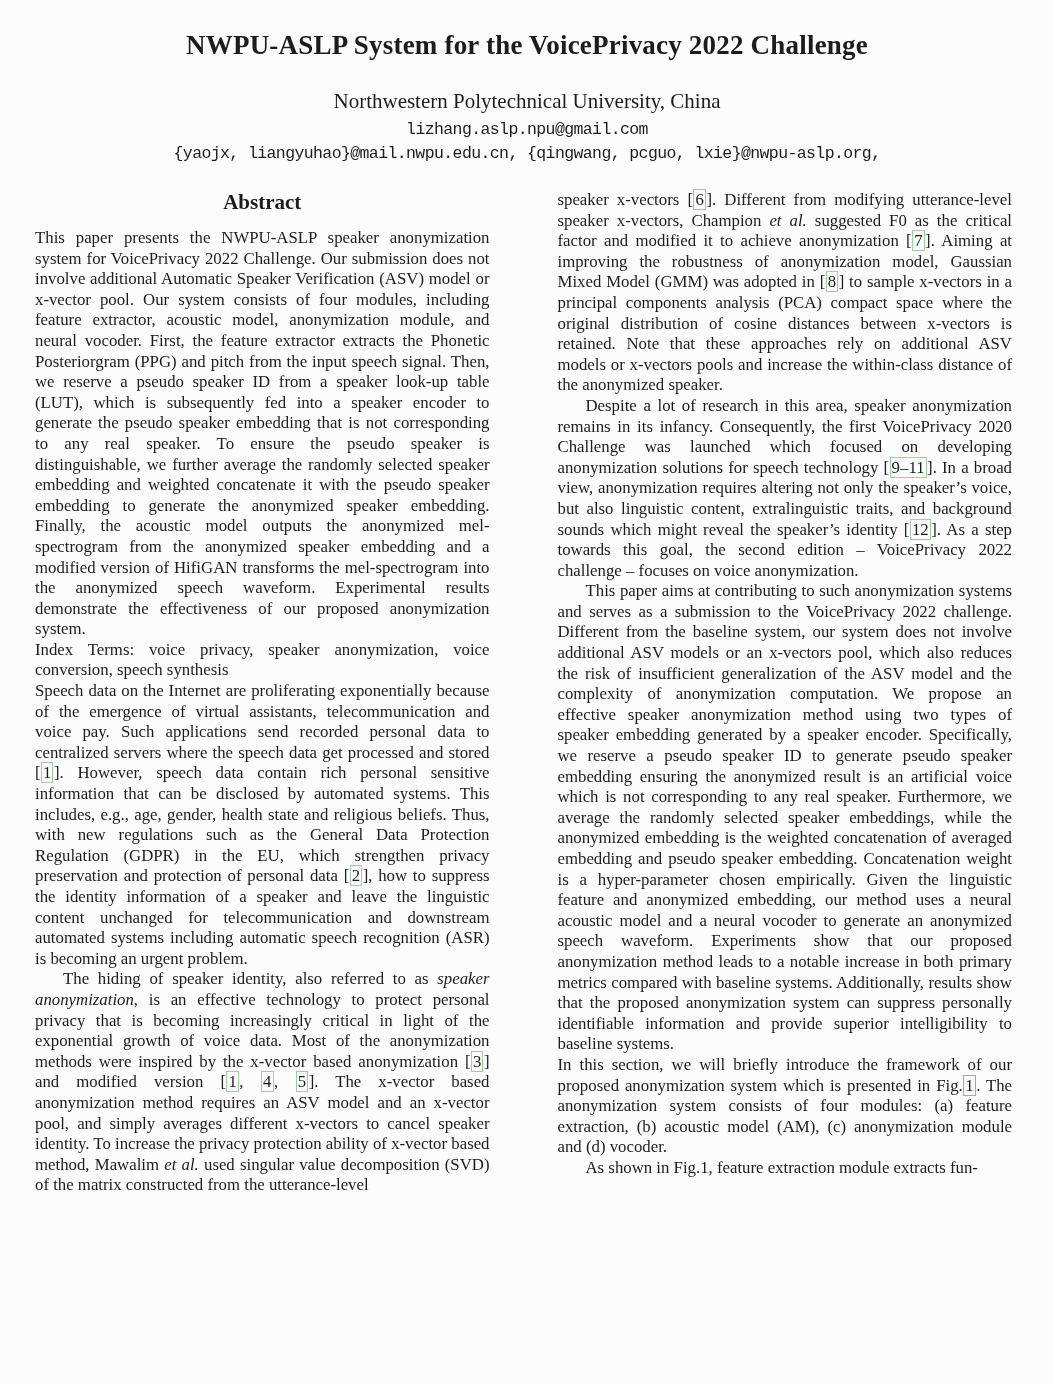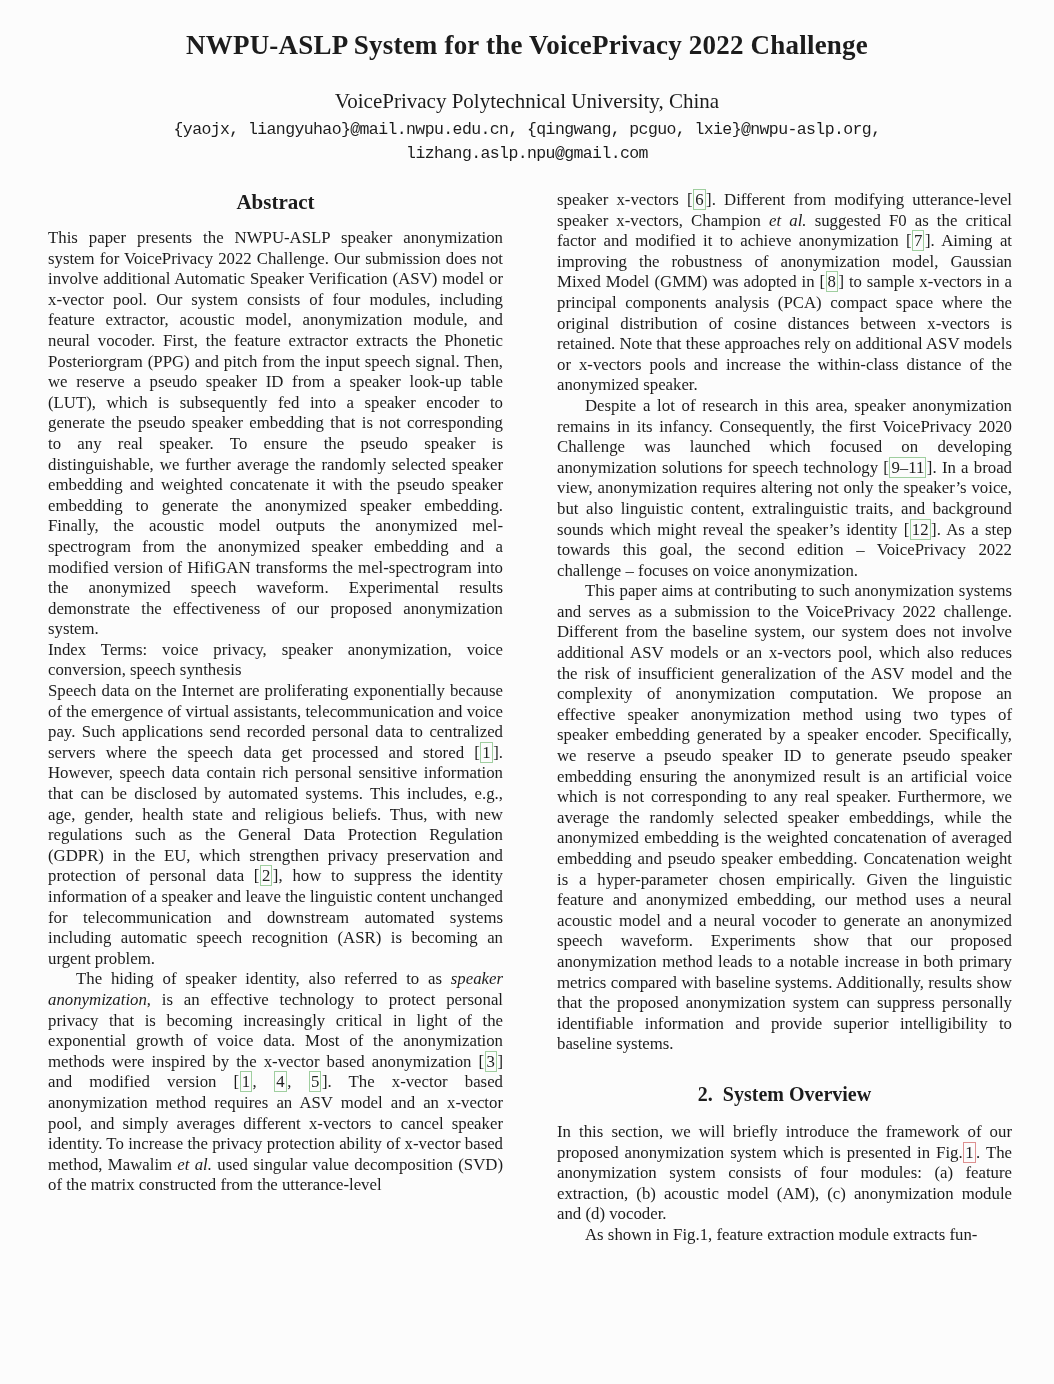--- a/index.html
+++ b/index.html
@@ -42,23 +42,23 @@
     margin-top: 2px;
     font-size: 16.5px;
     line-height: 24px;
     font-family: "Liberation Mono", "DejaVu Sans Mono", monospace;
     letter-spacing: -0.6px;
     text-align: center;
   }
   .columns {
     display: flex;
     margin-top: 24px;
-    padding-left: 48px;
+    padding-left: 35px;
     padding-right: 42px;
-    gap: 54px;
+    gap: 68px;
   }
   .col {
     width: 455px;
     font-size: 16.8px;
     line-height: 20.6px;
     text-align: justify;
     hyphens: auto;
     -webkit-hyphens: auto;
   }
   .para { margin: 0; }
@@ -89,36 +89,35 @@
   }
   i { font-style: italic; }
   b { font-weight: 400; }
 </style>
 </head>
 <body>
 
 <div class="page">
   <div class="title">NWPU-ASLP System for the VoicePrivacy 2022 Challenge</div>
   <div class="affil">
-    <div>VoicePrivacy Polytechnical University, China</div>
+    <div>Northwestern Polytechnical University, China</div>
   </div>
   <div class="emails">
+    <div>lizhang.aslp.npu@gmail.com</div>
     <div>{yaojx, liangyuhao}@mail.nwpu.edu.cn, {qingwang, pcguo, lxie}@nwpu-aslp.org,</div>
-    <div>lizhang.aslp.npu@gmail.com</div>
   </div>
   <div class="columns">
     <div class="col" id="left-col">
         <div class="heading abstract">Abstract</div>
         <p class="para">This paper presents the NWPU-ASLP speaker anonymization system for VoicePrivacy 2022 Challenge. Our submission does not involve additional Automatic Speaker Verification (ASV) model or x-vector pool. Our system consists of four modules, including feature extractor, acoustic model, anonymization module, and neural vocoder. First, the feature extractor extracts the Phonetic Posteriorgram (PPG) and pitch from the input speech signal. Then, we reserve a pseudo speaker ID from a speaker look-up table (LUT), which is subsequently fed into a speaker encoder to generate the pseudo speaker embedding that is not corresponding to any real speaker. To ensure the pseudo speaker is distinguishable, we further average the randomly selected speaker embedding and weighted concatenate it with the pseudo speaker embedding to generate the anonymized speaker embedding. Finally, the acoustic model outputs the anonymized mel-spectrogram from the anonymized speaker embedding and a modified version of HifiGAN transforms the mel-spectrogram into the anonymized speech waveform. Experimental results demonstrate the effectiveness of our proposed anonymization system.</p>
         <p class="para"><b>Index Terms</b>: voice privacy, speaker anonymization, voice conversion, speech synthesis</p>
         <p class="para">Speech data on the Internet are proliferating exponentially because of the emergence of virtual assistants, telecommunication and voice pay. Such applications send recorded personal data to centralized servers where the speech data get processed and stored [<span class="cite-box" style="border-color: rgb(159, 206, 159);">1</span>]. However, speech data contain rich personal sensitive information that can be disclosed by automated systems. This includes, e.g., age, gender, health state and religious beliefs. Thus, with new regulations such as the General Data Protection Regulation (GDPR) in the EU, which strengthen privacy preservation and protection of personal data [<span class="cite-box" style="border-color: rgb(159, 206, 159);">2</span>], how to suppress the identity information of a speaker and leave the linguistic content unchanged for telecommunication and downstream automated systems including automatic speech recognition (ASR) is becoming an urgent problem.</p>
         <p class="para indent">The hiding of speaker identity, also referred to as <i>speaker anonymization</i>, is an effective technology to protect personal privacy that is becoming increasingly critical in light of the exponential growth of voice data. Most of the anonymization methods were inspired by the x-vector based anonymization [<span class="cite-box" style="border-color: rgb(159, 206, 159);">3</span>] and modified version [<span class="cite-box" style="border-color: rgb(159, 206, 159);">1</span>, <span class="cite-box" style="border-color: rgb(159, 206, 159);">4</span>, <span class="cite-box" style="border-color: rgb(159, 206, 159);">5</span>]. The x-vector based anonymization method requires an ASV model and an x-vector pool, and simply averages different x-vectors to cancel speaker identity. To increase the privacy protection ability of x-vector based method, Mawalim <i>et al.</i> used singular value decomposition (SVD) of the matrix constructed from the utterance-level</p>
       </div>
     <div class="col" id="right-col">
         <p class="para">speaker x-vectors [<span class="cite-box" style="border-color: rgb(159, 206, 159);">6</span>]. Different from modifying utterance-level speaker x-vectors, Champion <i>et al.</i> suggested F0 as the critical factor and modified it to achieve anonymization [<span class="cite-box" style="border-color: rgb(159, 206, 159);">7</span>]. Aiming at improving the robustness of anonymization model, Gaussian Mixed Model (GMM) was adopted in [<span class="cite-box" style="border-color: rgb(159, 206, 159);">8</span>] to sample x-vectors in a principal components analysis (PCA) compact space where the original distribution of cosine distances between x-vectors is retained. Note that these approaches rely on additional ASV models or x-vectors pools and increase the within-class distance of the anonymized speaker.</p>
         <p class="para indent">Despite a lot of research in this area, speaker anonymization remains in its infancy. Consequently, the first VoicePrivacy 2020 Challenge was launched which focused on developing anonymization solutions for speech technology [<span class="cite-box" style="border-color: rgb(159, 206, 159);">9–11</span>]. In a broad view, anonymization requires altering not only the speaker’s voice, but also linguistic content, extralinguistic traits, and background sounds which might reveal the speaker’s identity [<span class="cite-box" style="border-color: rgb(159, 206, 159);">12</span>]. As a step towards this goal, the second edition – VoicePrivacy 2022 challenge – focuses on voice anonymization.</p>
         <p class="para indent">This paper aims at contributing to such anonymization systems and serves as a submission to the VoicePrivacy 2022 challenge. Different from the baseline system, our system does not involve additional ASV models or an x-vectors pool, which also reduces the risk of insufficient generalization of the ASV model and the complexity of anonymization computation. We propose an effective speaker anonymization method using two types of speaker embedding generated by a speaker encoder. Specifically, we reserve a pseudo speaker ID to generate pseudo speaker embedding ensuring the anonymized result is an artificial voice which is not corresponding to any real speaker. Furthermore, we average the randomly selected speaker embeddings, while the anonymized embedding is the weighted concatenation of averaged embedding and pseudo speaker embedding. Concatenation weight is a hyper-parameter chosen empirically. Given the linguistic feature and anonymized embedding, our method uses a neural acoustic model and a neural vocoder to generate an anonymized speech waveform. Experiments show that our proposed anonymization method leads to a notable increase in both primary metrics compared with baseline systems. Additionally, results show that the proposed anonymization system can suppress personally identifiable information and provide superior intelligibility to baseline systems.</p>
-        <div class="heading section">2. System Overview</div>
         <p class="para">In this section, we will briefly introduce the framework of our proposed anonymization system which is presented in Fig.<span class="fig-box" style="border-color: rgb(221, 144, 144);">1</span>. The anonymization system consists of four modules: (a) feature extraction, (b) acoustic model (AM), (c) anonymization module and (d) vocoder.</p>
         <p class="para indent">As shown in Fig.1, feature extraction module extracts fun-</p>
       </div>
   </div>
 </div>
 
 </body></html>

